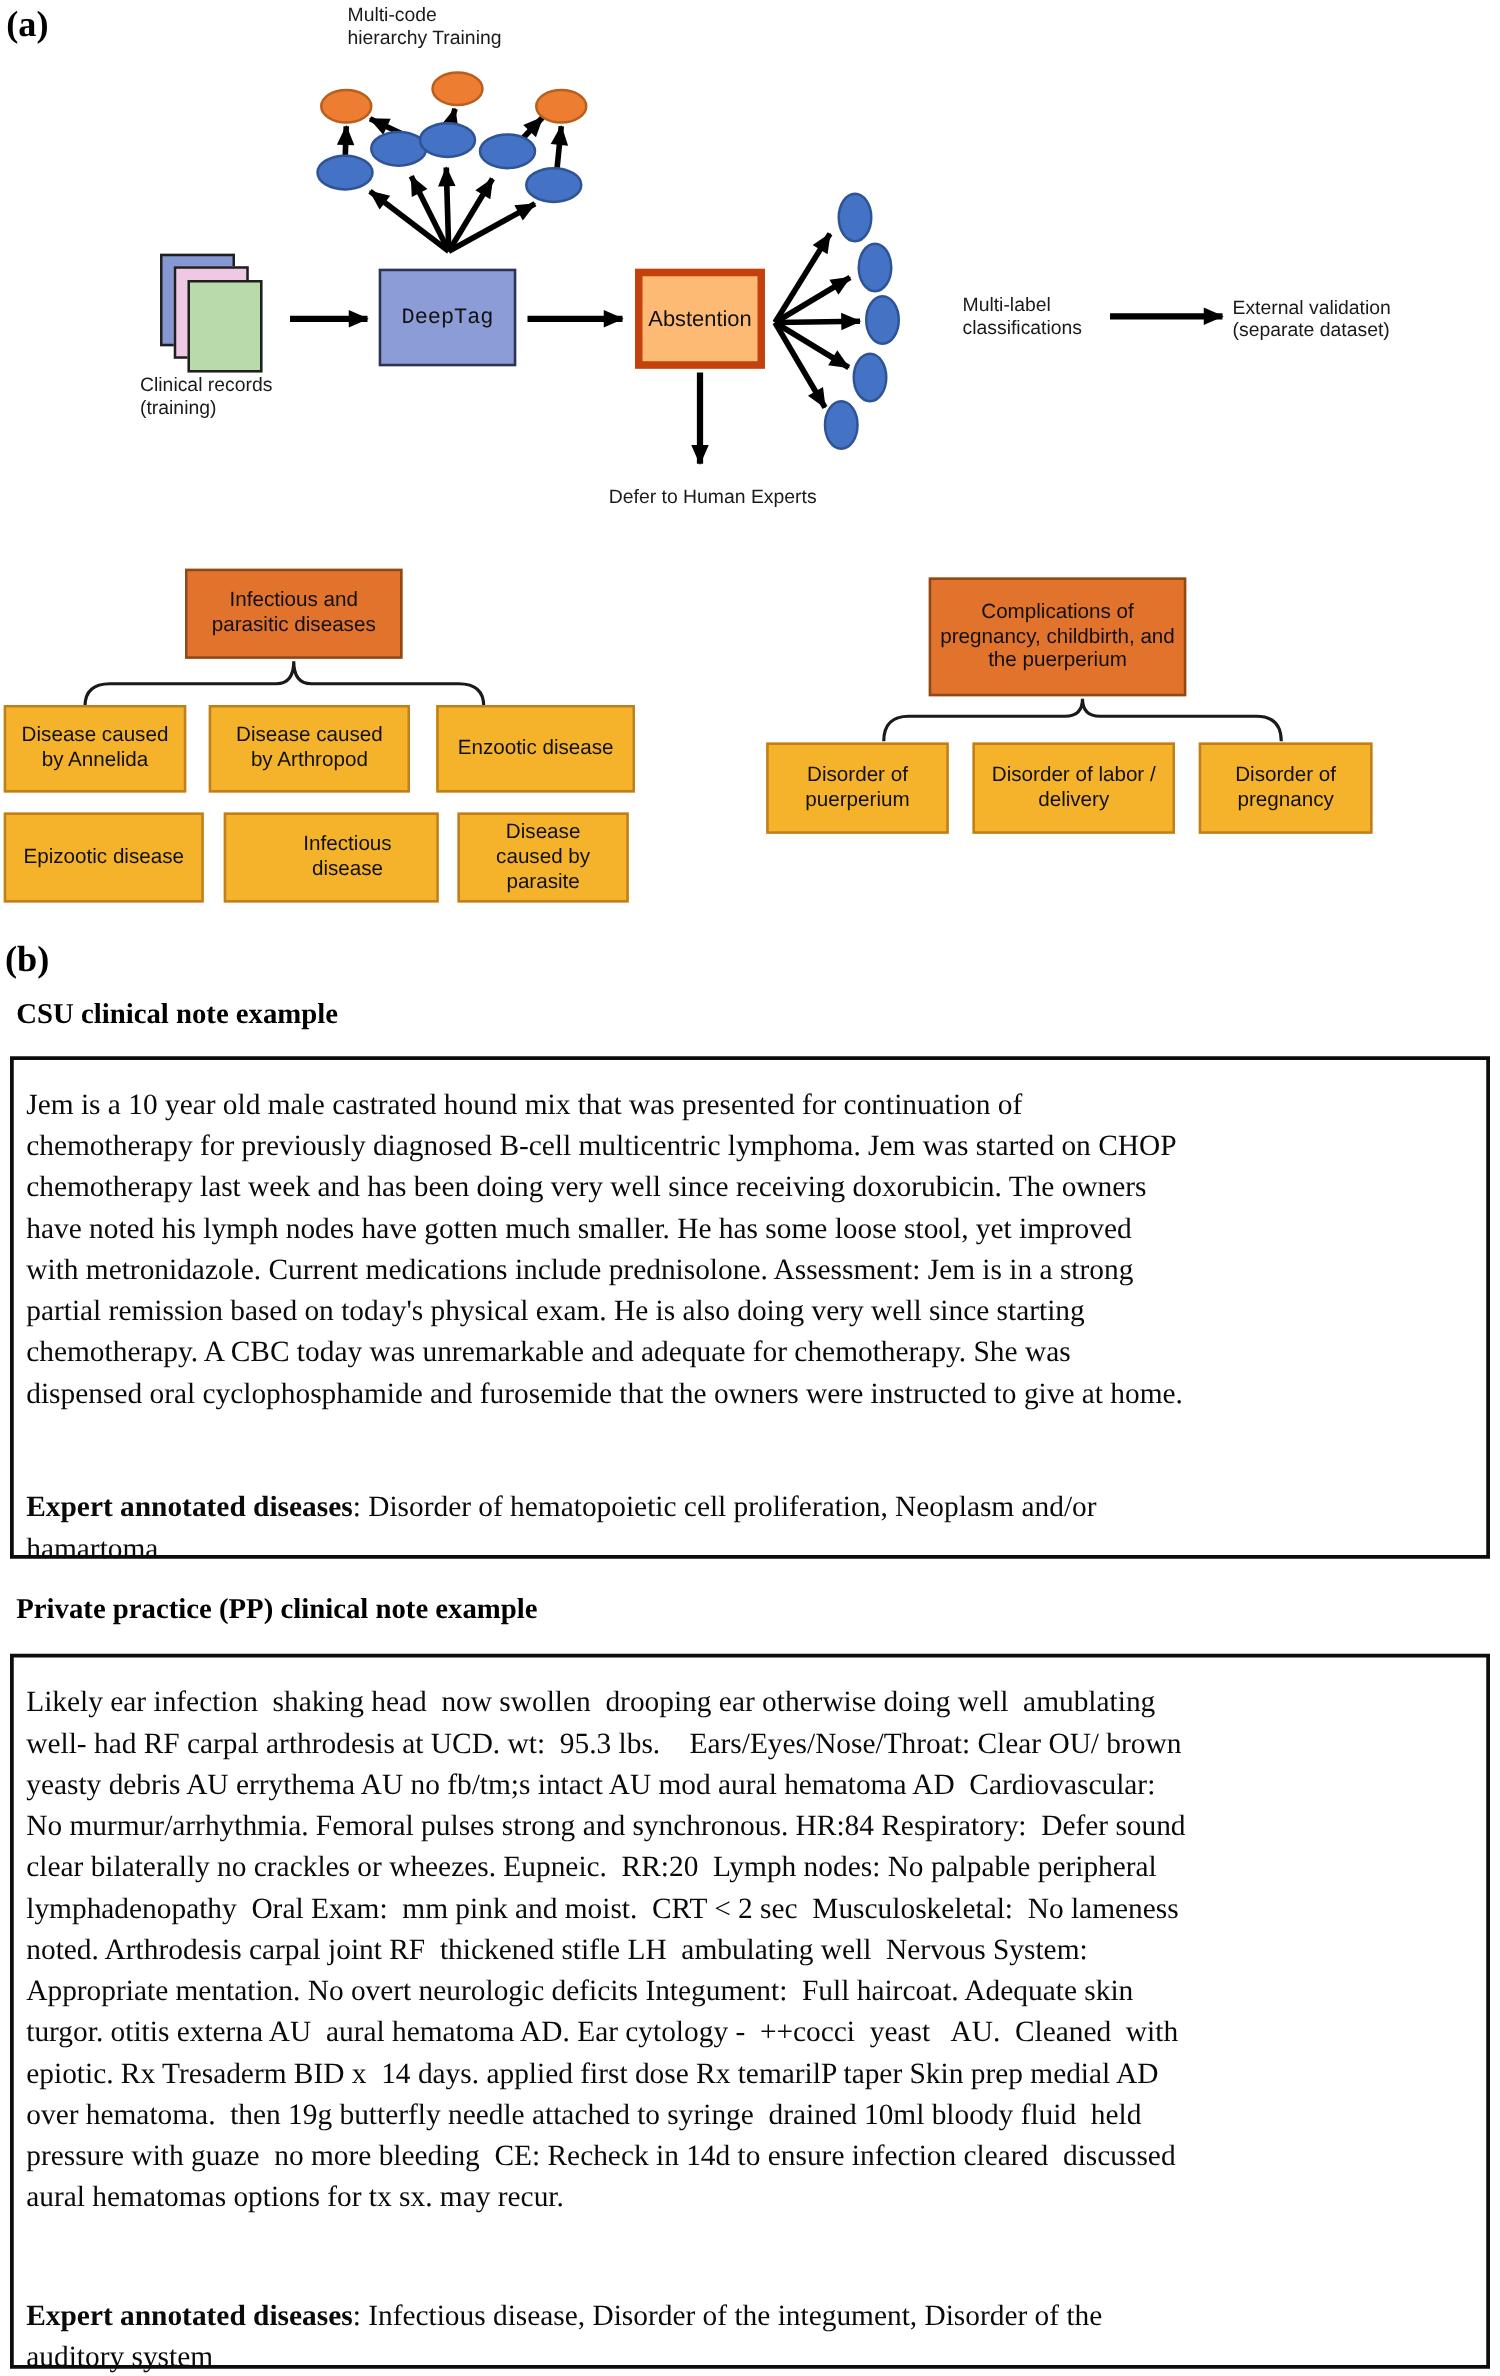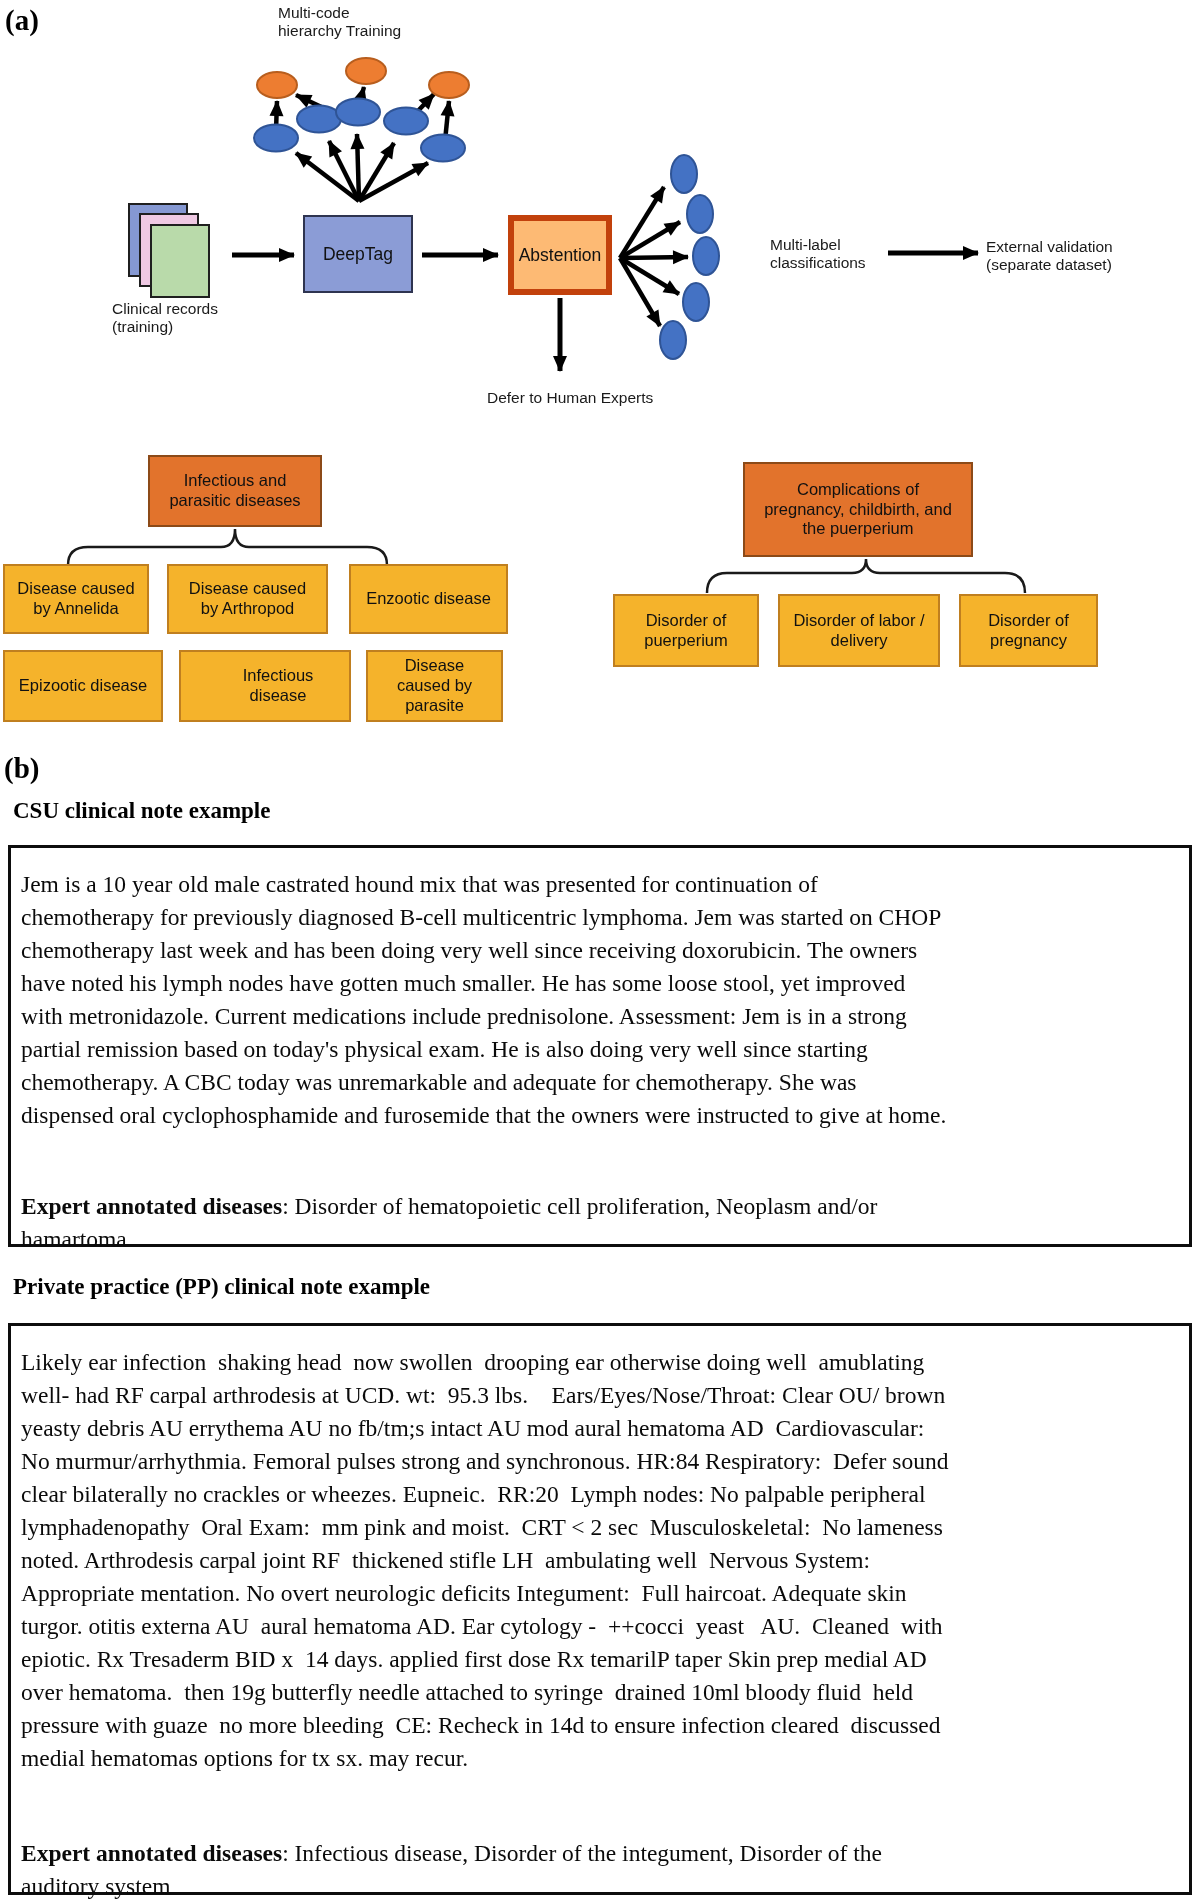--- a/index.html
+++ b/index.html
@@ -11,21 +11,21 @@
   .panel-label { font-family:"Liberation Serif", serif; font-weight:bold; font-size:29px; }
   .svg-layer { position:absolute; left:0; top:0; }
 
   .caption { font-size:15.5px; line-height:18px; color:#1a1a1a; }
   .caption div { white-space:pre; }
 
   .record-page { position:absolute; width:60px; height:74px; border:2px solid #1f1f1f; box-sizing:border-box; }
 
   .flowbox { position:absolute; display:flex; align-items:center; justify-content:center;
              box-sizing:border-box; font-size:17.5px; color:#111; }
-  .deeptag   { background:#8B9CD6; border:2px solid #2e3450; }
+  .deeptag   { background:#8B9CD6; border:2px solid #2e3450;font-family:Liberation Mono, monospace; }
   .abstention{ background:#fdba74; border:6px solid #c2410c; }
 
   .treebox { position:absolute; display:flex; flex-direction:column; align-items:center; justify-content:center;
              text-align:center; box-sizing:border-box; font-size:16.5px; line-height:1.2; color:#111; }
   .tree-parent { background:#E2732C; border:2px solid #8C4A18; }
   .tree-child  { background:#F5B32B; border:2px solid #C07F1F; padding:2px 10px; }
   .tree-child.narrow { padding:2px 11px; }
 
   
   .b-heading { font-family:"Liberation Serif", serif; font-weight:bold; font-size:23px; color:#000; }
@@ -138,21 +138,21 @@
       <div class="tline">Infectious and</div>
       <div class="tline">parasitic diseases</div>
     </div>
   <div class="treebox tree-child" style="left:3px;   top:564px; width:146px; height:70px;">Disease caused by Annelida</div>
   <div class="treebox tree-child" style="left:167px; top:564px; width:161px; height:70px;">Disease caused by Arthropod</div>
   <div class="treebox tree-child" style="left:349px; top:564px; width:159px; height:70px;">Enzootic disease</div>
   <div class="treebox tree-child" style="left:3px;   top:650px; width:160px; height:72px;">Epizootic disease</div>
   <div class="treebox tree-child" style="left:179px; top:650px; width:172px; height:72px;padding-left:36px;">Infectious disease</div>
   <div class="treebox tree-child" style="left:366px; top:650px; width:137px; height:72px;">Disease caused by parasite</div>
 
-  <div class="treebox tree-parent" style="left:743px; top:462px; width:230px; height:95px;">
+  <div class="treebox tree-parent" style="left:743px; top:462px; width:206px; height:95px;">
       <div class="tline">Complications of</div>
       <div class="tline">pregnancy, childbirth, and</div>
       <div class="tline">the puerperium</div>
     </div>
   <div class="treebox tree-child" style="left:613px; top:594px; width:146px; height:73px;">Disorder of puerperium</div>
   <div class="treebox tree-child narrow" style="left:778px; top:594px; width:162px; height:73px;">Disorder of labor / delivery</div>
   <div class="treebox tree-child" style="left:959px; top:594px; width:139px; height:73px;">Disorder of pregnancy</div>
 
   <div class="abs panel-label" style="left:4px; top:752px;">(b)</div>
 
@@ -184,21 +184,21 @@
         <div class="tline">yeasty debris AU errythema AU no fb/tm;s intact AU mod aural hematoma AD  Cardiovascular:</div>
         <div class="tline">No murmur/arrhythmia. Femoral pulses strong and synchronous. HR:84 Respiratory:  Defer sound</div>
         <div class="tline">clear bilaterally no crackles or wheezes. Eupneic.  RR:20  Lymph nodes: No palpable peripheral</div>
         <div class="tline">lymphadenopathy  Oral Exam:  mm pink and moist.  CRT &lt; 2 sec  Musculoskeletal:  No lameness</div>
         <div class="tline">noted. Arthrodesis carpal joint RF  thickened stifle LH  ambulating well  Nervous System:</div>
         <div class="tline">Appropriate mentation. No overt neurologic deficits Integument:  Full haircoat. Adequate skin</div>
         <div class="tline">turgor. otitis externa AU  aural hematoma AD. Ear cytology -  ++cocci  yeast   AU.  Cleaned  with</div>
         <div class="tline">epiotic. Rx Tresaderm BID x  14 days. applied first dose Rx temarilP taper Skin prep medial AD</div>
         <div class="tline">over hematoma.  then 19g butterfly needle attached to syringe  drained 10ml bloody fluid  held</div>
         <div class="tline">pressure with guaze  no more bleeding  CE: Recheck in 14d to ensure infection cleared  discussed</div>
-        <div class="tline">medial hematomas options for tx sx. may recur.</div>
+        <div class="tline">aural hematomas options for tx sx. may recur.</div>
       </div>
     <div class="expert-para" style="margin-top:62px;">
       <div class="eline"><b>Expert annotated diseases</b><span>: Infectious disease, Disorder of the integument, Disorder of the</span></div>
       <div class="eline">auditory system</div>
     </div>
   </div>
 
 </div>
 
 </body></html>

